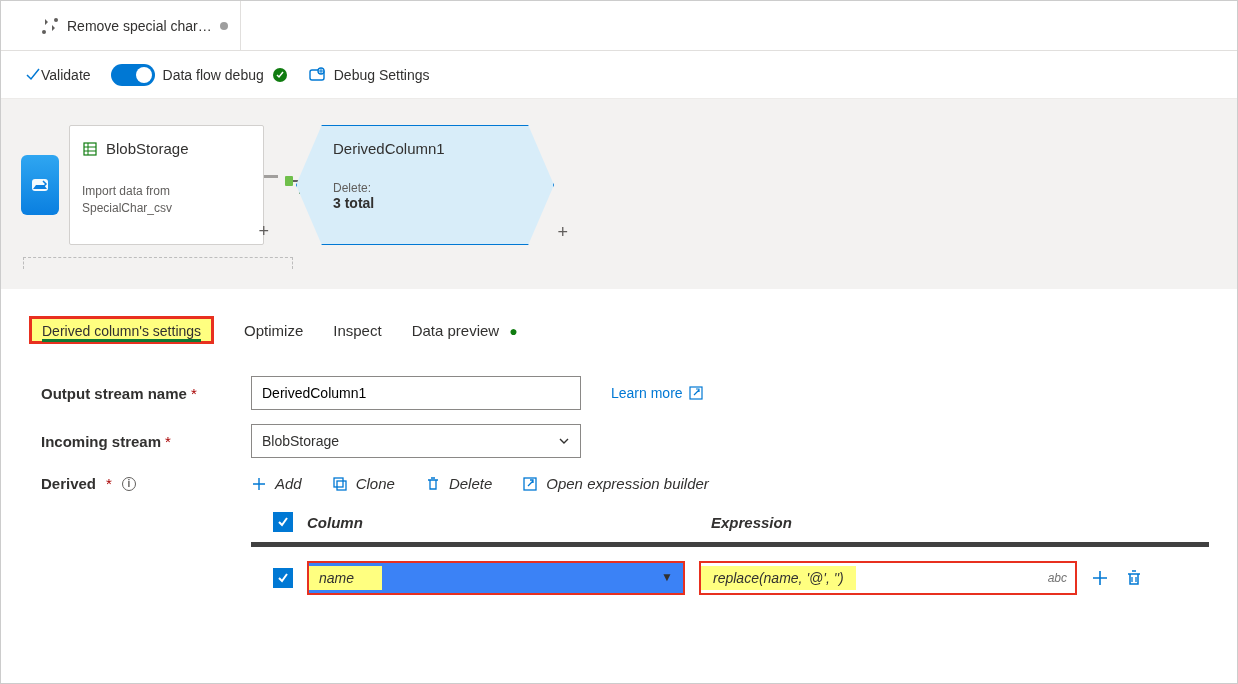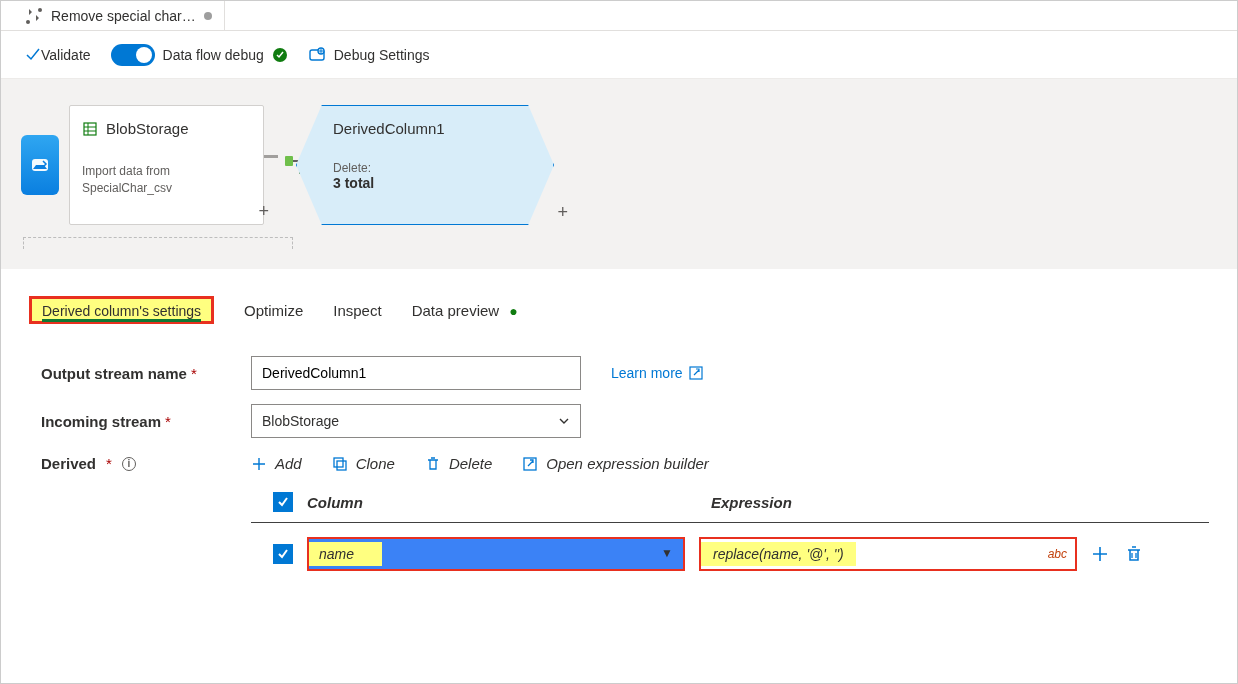--- a/index.html
+++ b/index.html
@@ -1,18 +1,18 @@
 <!DOCTYPE html>
 <html><head>
 <meta charset="utf-8">
 <style>
   * { box-sizing: border-box; margin: 0; padding: 0; font-family: "Segoe UI", Arial, sans-serif; }
   body { background: #fff; color: #323130; font-size: 14px; }
   .container { width: 1238px; height: 684px; position: relative; border: 1px solid #ccc; overflow: hidden; }
-  .top-bar { border-bottom: 1px solid #e1dfdd; height: 30px; display: flex; align-items: center; padding: 0 12px; gap: 12px; }
+  .top-bar { border-bottom: 1px solid #e1dfdd; height: 50px; display: flex; align-items: center; padding: 0 28px; gap: 12px; }
   .tab-title-wrap { display: flex; align-items: center; gap: 8px; padding: 0 12px; border-right: 1px solid #e1dfdd; height: 100%; }
   .dirty-dot { width: 8px; height: 8px; background: #9e9e9e; border-radius: 50%; }
   .toolbar-row { height: 48px; display: flex; align-items: center; padding: 0 24px; gap: 20px; border-bottom: 1px solid #edebe9; }
   .validate-btn { display: flex; align-items: center; gap: 0; color: #323130; cursor: pointer; }
   .toggle { width: 44px; height: 22px; background: #0078d4; border-radius: 11px; position: relative; cursor: pointer; }
   .toggle::after { content: ""; position: absolute; width: 16px; height: 16px; background: #fff; border-radius: 50%; right: 3px; top: 3px; }
   .debug-label-wrap { display: flex; align-items: center; gap: 8px; }
   .debug-settings-btn { display: flex; align-items: center; gap: 8px; color: #323130; cursor: pointer; }
   .canvas-area { background: #f3f2f1; padding: 26px 10px 10px 10px; min-height: 190px; position: relative; }
   .flow-row { display: flex; align-items: stretch; gap: 0; }
@@ -43,31 +43,31 @@
   .form-label { width: 180px; font-size: 15px; font-weight: 600; }
   .req { color: #a80000; margin-left: 4px; font-weight: normal; }
   .text-input { width: 330px; height: 34px; border: 1px solid #8a8886; padding: 0 10px; font-size: 14px; }
   .select-input { width: 330px; height: 34px; border: 1px solid #8a8886; padding: 0 10px; font-size: 14px; display: flex; align-items: center; justify-content: space-between; cursor: pointer; background: #fff; }
   .learn-more { color: #0078d4; cursor: pointer; display: flex; align-items: center; gap: 6px; }
   .cols-row { display: flex; align-items: flex-start; gap: 30px; }
   .cols-left { width: 180px; display:flex; align-items:center; gap:6px; font-weight:600; font-size:15px;}
   .cols-right { flex: 1; font-style: italic; }
   .action-bar { display: flex; gap: 30px; align-items: center; margin-bottom: 8px; }
   .action-btn { display: flex; align-items: center; gap: 8px; color: #323130; cursor: pointer; font-size: 15px; }
-  .col-header-row { display: flex; align-items: center; gap: 14px; padding: 12px 0 10px 22px; border-bottom: 1px solid #404040; }
+  .col-header-row { display: flex; align-items: center; gap: 14px; padding: 12px 0 10px 22px; border-bottom: 5px solid #404040; }
   .checkbox { width: 20px; height: 20px; border: 1px solid #0078d4; background: #0078d4; display: flex; align-items: center; justify-content: center; cursor: pointer; }
   .col-head-col { width: 390px; font-weight: 600; font-size: 15px; }
   .col-head-expr { font-weight: 600; font-size: 15px; }
   .col-data-row { display: flex; align-items: center; gap: 14px; padding: 14px 0 10px 22px; }
   .col-dropdown { width: 378px; height: 34px; border: 2px solid #e8301f; display:flex; align-items:center; padding:0; cursor:pointer; background:#3b82f6; position:relative; }
   .col-dropdown-hl { background:#ffff80; padding: 4px 28px 4px 10px; color:#323130;}
   .col-dropdown-caret { position:absolute; right: 10px; top: 7px; font-size: 12px;}
   .expr-input { width: 378px; height: 34px; border: 2px solid #e8301f; display:flex; align-items:center; padding:0 8px 0 0; background:#fff; position:relative;}
   .expr-hl { background:#ffff80; padding: 4px 12px; color:#323130;}
-  .abc-suffix { position:absolute; right:8px; font-size:12px; color:#c2410c;text-align:right; }
+  .abc-suffix { position:absolute; right:8px; font-size:12px; color:#737373;text-align:right; }
   .row-icons { display:flex; align-items:center; gap:16px; }
   .icon-btn { color:#0078d4; cursor:pointer; }
   svg { display:block; }
   .info-circle { width:14px; height:14px; border:1px solid #605e5c; border-radius:50%; display:inline-flex; align-items:center; justify-content:center; font-size:10px; color:#605e5c; margin-left: 4px;}
 </style>
 </head>
 <body>
 <div class="container">
 
   <div class="top-bar">

